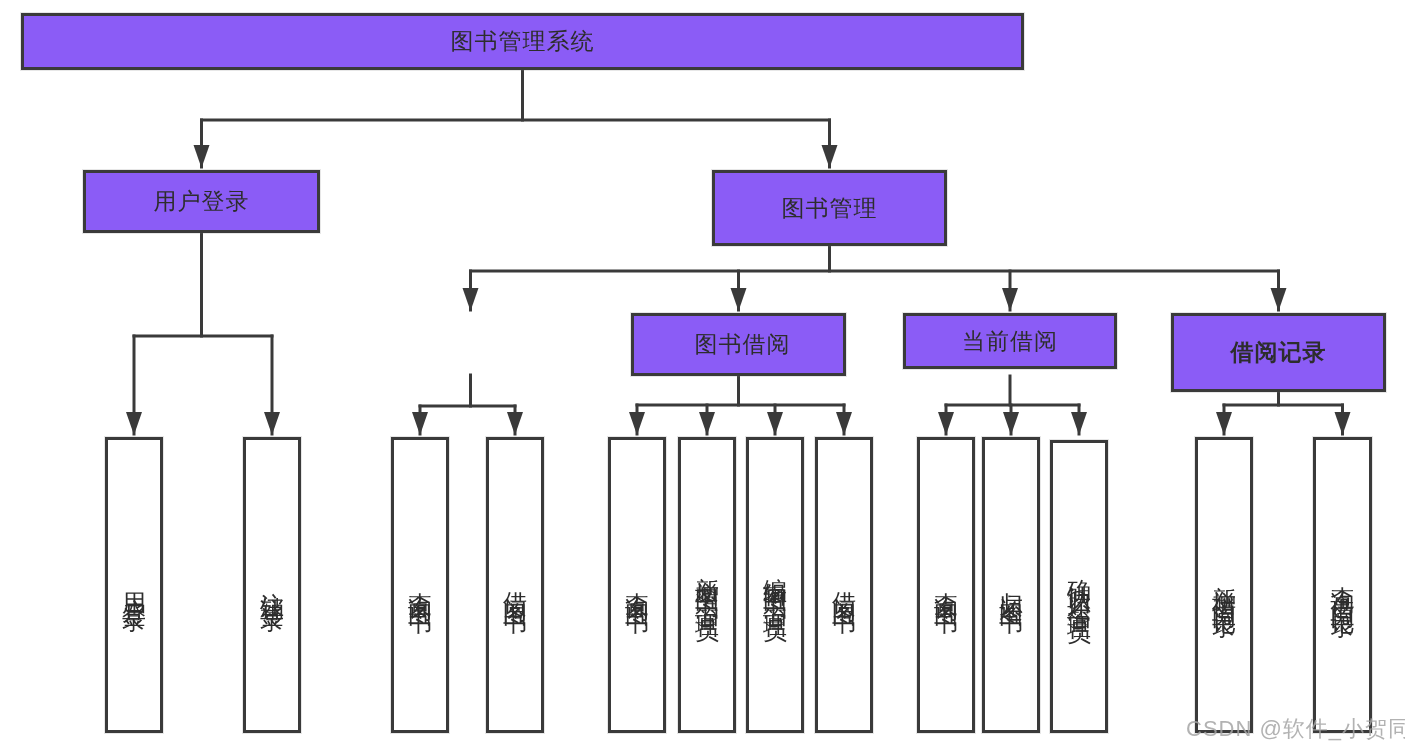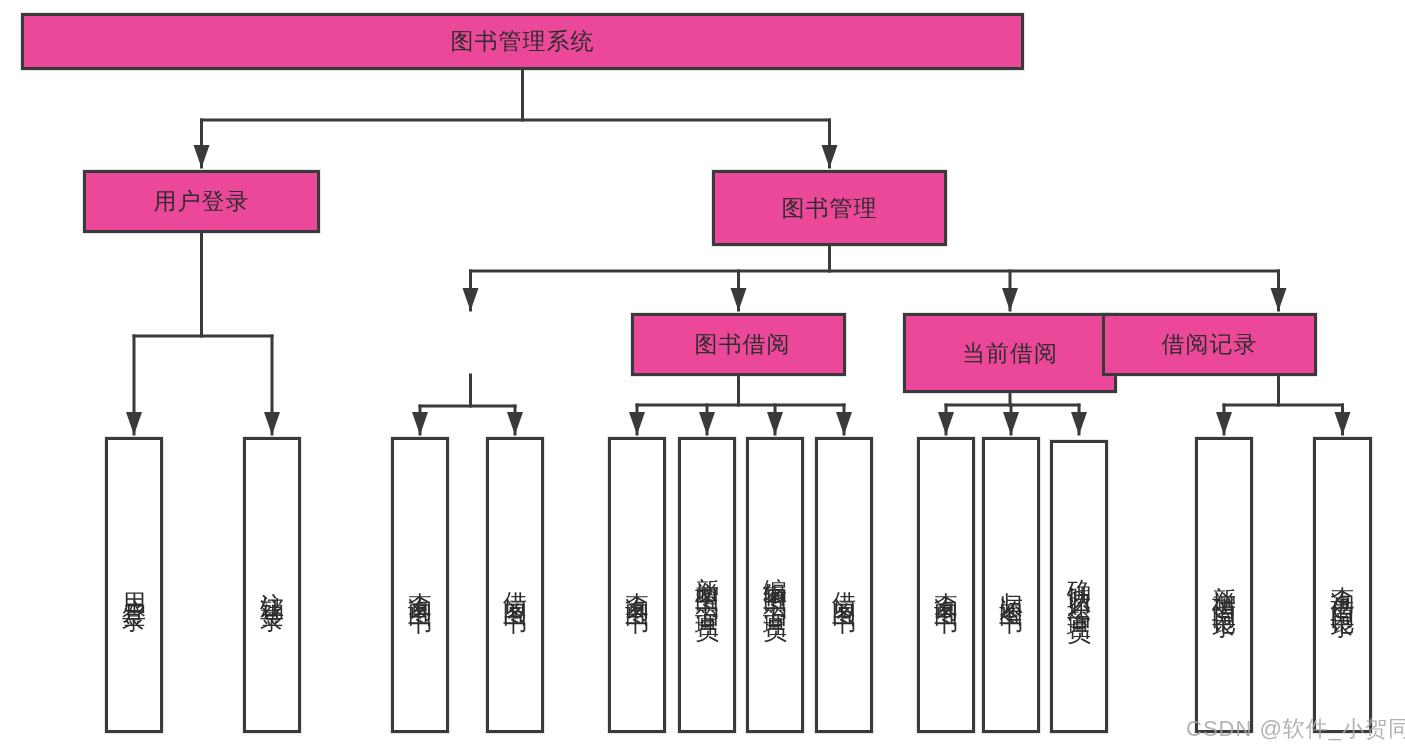--- a/index.html
+++ b/index.html
@@ -14,21 +14,21 @@
   #connectors {
     position: absolute;
     left: 0; top: 0;
     width: 1405px; height: 747px;
     z-index: 1;
   }
   .node {
     position: absolute;
     box-sizing: border-box;
     border: 3px solid #3a3a3a;
-    background: #ec4899;
+    background: #8b5cf6;
     display: flex;
     align-items: center;
     justify-content: center;
     font-size: 23px;
     color: #2d2d2d;
     z-index: 2;
     letter-spacing: 1px;
     box-shadow: 0 0 0 1px rgba(120,120,120,0.18);
   }
   .vnode {
@@ -124,24 +124,24 @@
   <div class="node" style="left:83px; top:170px; width:237px; height:63px;">
     <span>用户登录</span>
   </div>
   <div class="node" style="left:712px; top:170px; width:235px; height:76px;">
     <span>图书管理</span>
   </div>
 
   <div class="node" style="left:631px; top:313px; width:215px; height:63px;padding-left:8px;">
     <span>图书借阅</span>
   </div>
-  <div class="node" style="left:903px; top:313px; width:214px; height:80px;">
+  <div class="node" style="left:903px; top:313px; width:214px; height:56px;">
     <span>当前借阅</span>
   </div>
-  <div class="node" style="left:1102px; top:313px; width:215px; height:63px;">
+  <div class="node" style="left:1171px; top:313px; width:215px; height:79px;font-weight:bold;">
     <span>借阅记录</span>
   </div>
 
   <div class="vnode" style="left:105px; top:437px; width:58px; height:296px;">
     <span class="vtext">用户登录</span>
   </div>
   <div class="vnode" style="left:243px; top:437px; width:58px; height:296px;">
     <span class="vtext">注销登录</span>
   </div>
 

